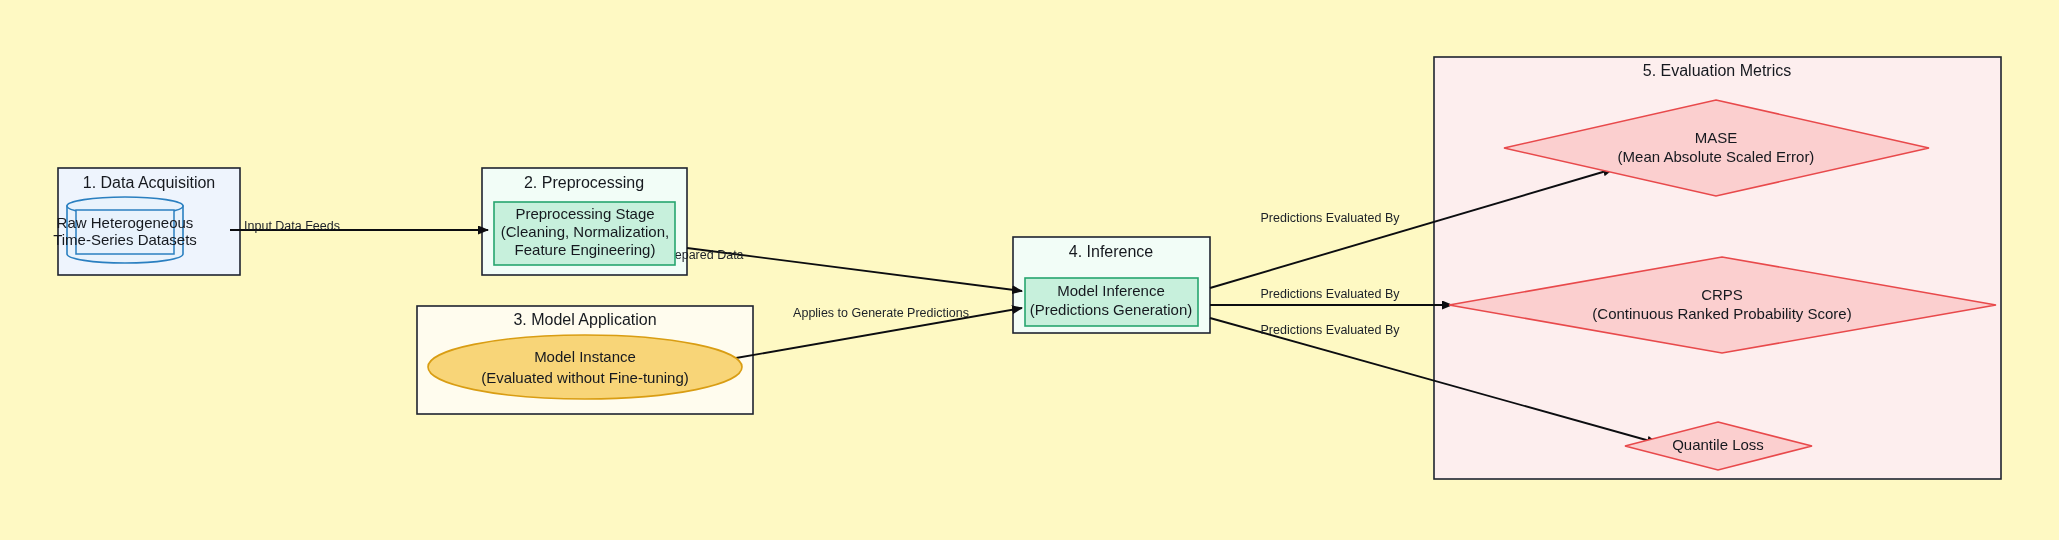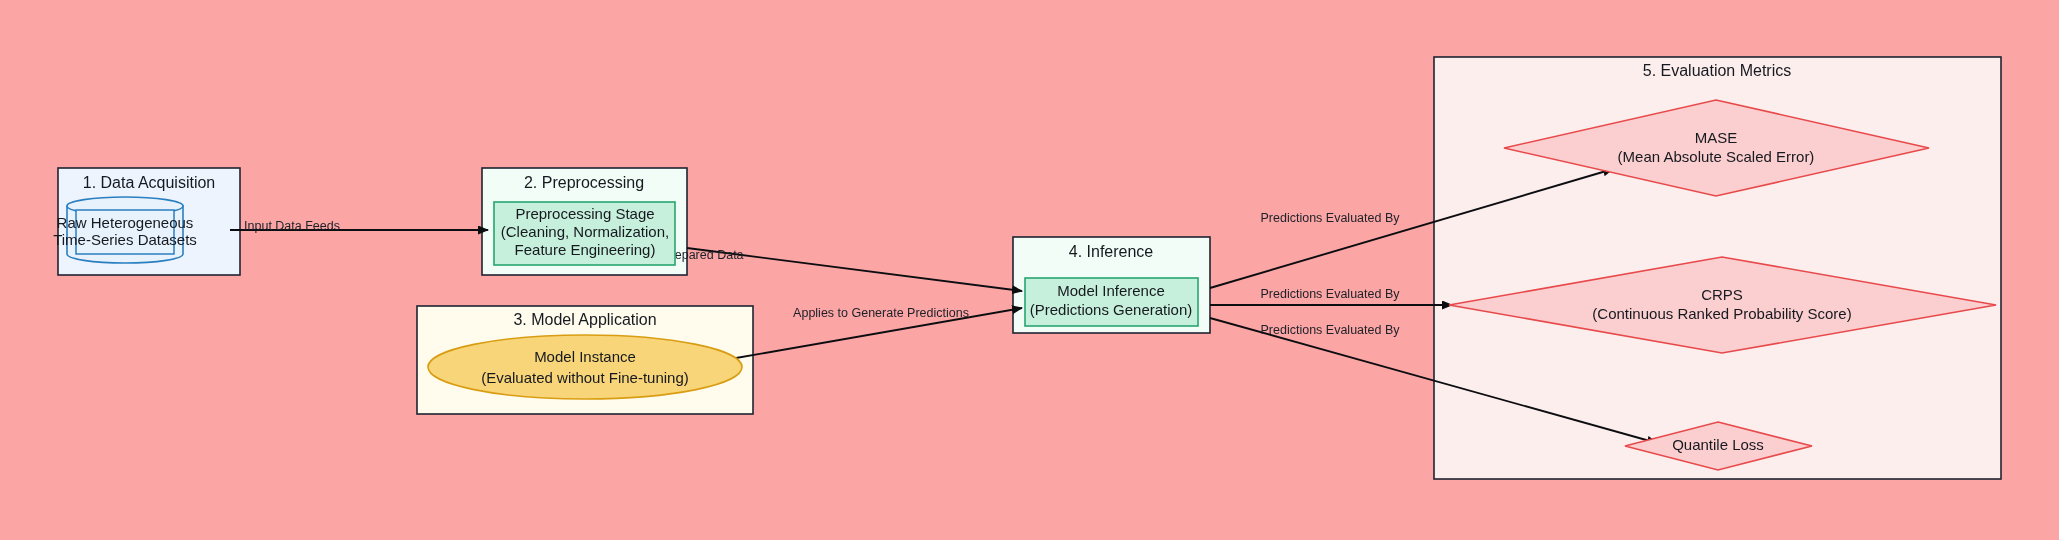--- a/index.html
+++ b/index.html
@@ -10,21 +10,21 @@
   body {
     width: 2059px;
     height: 540px;
     overflow: hidden;
     font-family: "Liberation Sans", sans-serif;
   }
   #diagram-root {
     position: relative;
     width: 2059px;
     height: 540px;
-    background: #fca5a5;
+    background: #fef9c3;
   }
   svg#flowchart {
     display: block;
     width: 2059px;
     height: 540px;
   }
   .cluster-rect {
     stroke: #1f2430;
     stroke-width: 1.6px;
   }

